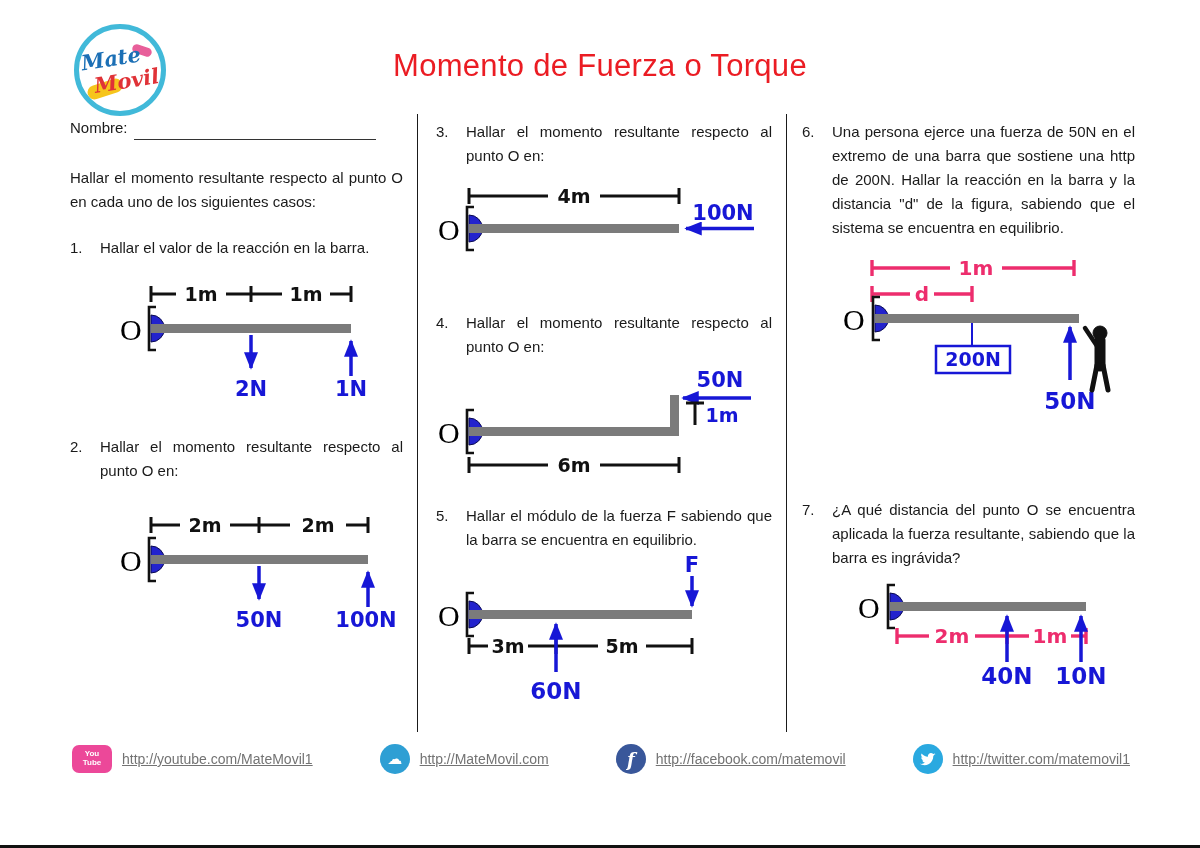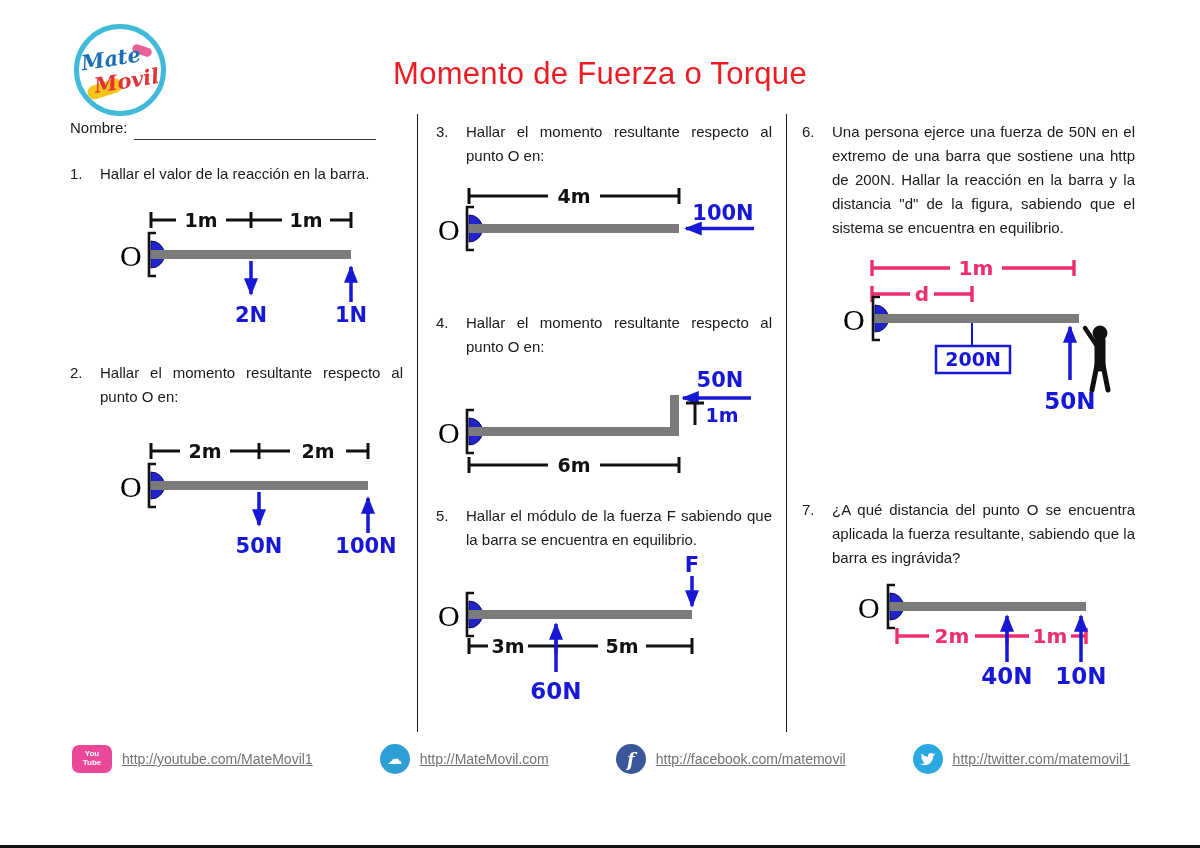--- a/index.html
+++ b/index.html
@@ -4,21 +4,21 @@
 <style>
   * { margin:0; padding:0; box-sizing:border-box; }
   html,body { background:#fff; }
   body {
     width:1200px; height:848px; position:relative; overflow:hidden;
     font-family:"Liberation Sans", sans-serif; color:#1a1a1a;
   }
 
   
   .page-title {
-    position:absolute; top:56px; left:0; width:100%;
+    position:absolute; top:48px; left:0; width:100%;
     text-align:center; font-size:31px; color:#eb1c23; letter-spacing:0.3px;
   }
   .logo { position:absolute; top:22px; left:74px; width:230px; height:100px; }
   .logo-circle {
     position:absolute; left:0; top:2px; width:92px; height:92px; border-radius:50%;
     border:5px solid #41b9d9; background:#fff; z-index:2; overflow:hidden;
     display:flex; flex-direction:column; align-items:center; justify-content:center;
   }
   .splash-y { position:absolute; left:8px; bottom:15px; width:36px; height:14px;
     background:#f6c51c; border-radius:8px; transform:rotate(-18deg); z-index:0; }
@@ -115,20 +115,21 @@
   <div class="page-title">Momento de Fuerza o Torque</div>
 
   <div class="sep" id="sep1"></div>
   <div class="sep" id="sep2"></div>
 
   <div class="col" id="col1">
     <div class="nombre-row">
       <span>Nombre:</span>
       <span class="nombre-line"></span>
     </div>
+    <div class="intro">Hallar el momento resultante respecto al punto O en cada uno de los siguientes casos:</div>
 
     <div class="item" id="p1">
       <span class="num">1.</span>
       <span class="ptext">Hallar el valor de la reacción en la barra.</span>
     </div>
     <div id="d1w">
       <svg width="300" height="138" viewBox="0 0 300 138">
         <text class="olabel" x="2" y="72">O</text>
         <path class="bracket" d="M38,39 H31 V82 H38"></path>
         <path class="pivot" d="M33,47 A13.5,13.5 0 0 1 33,74 Z"></path>

